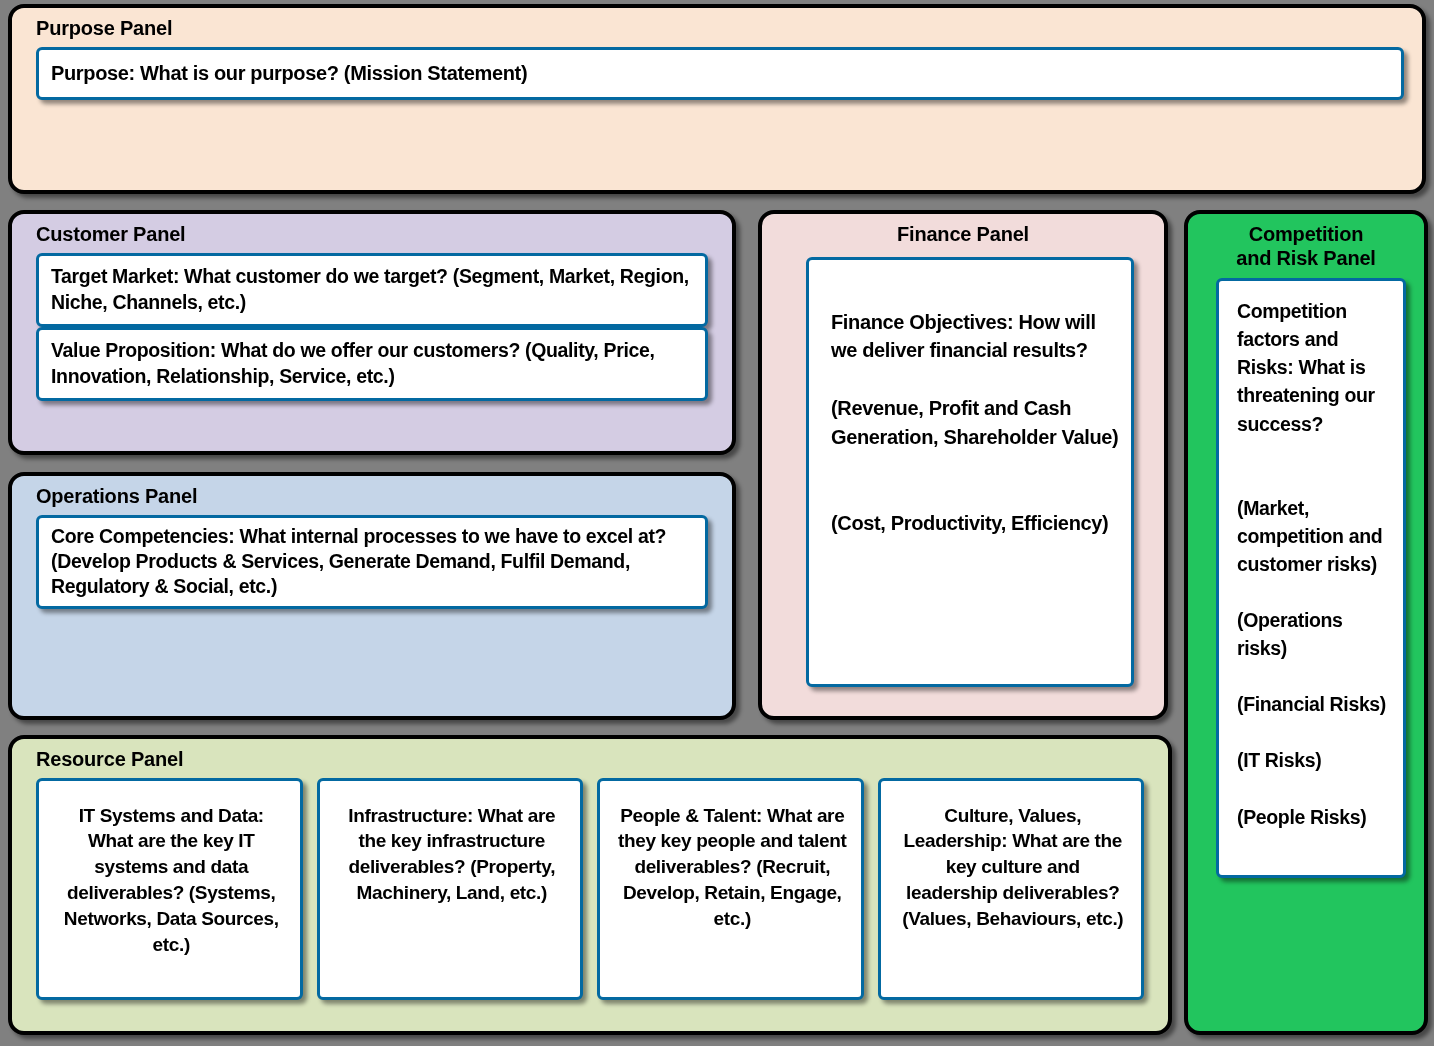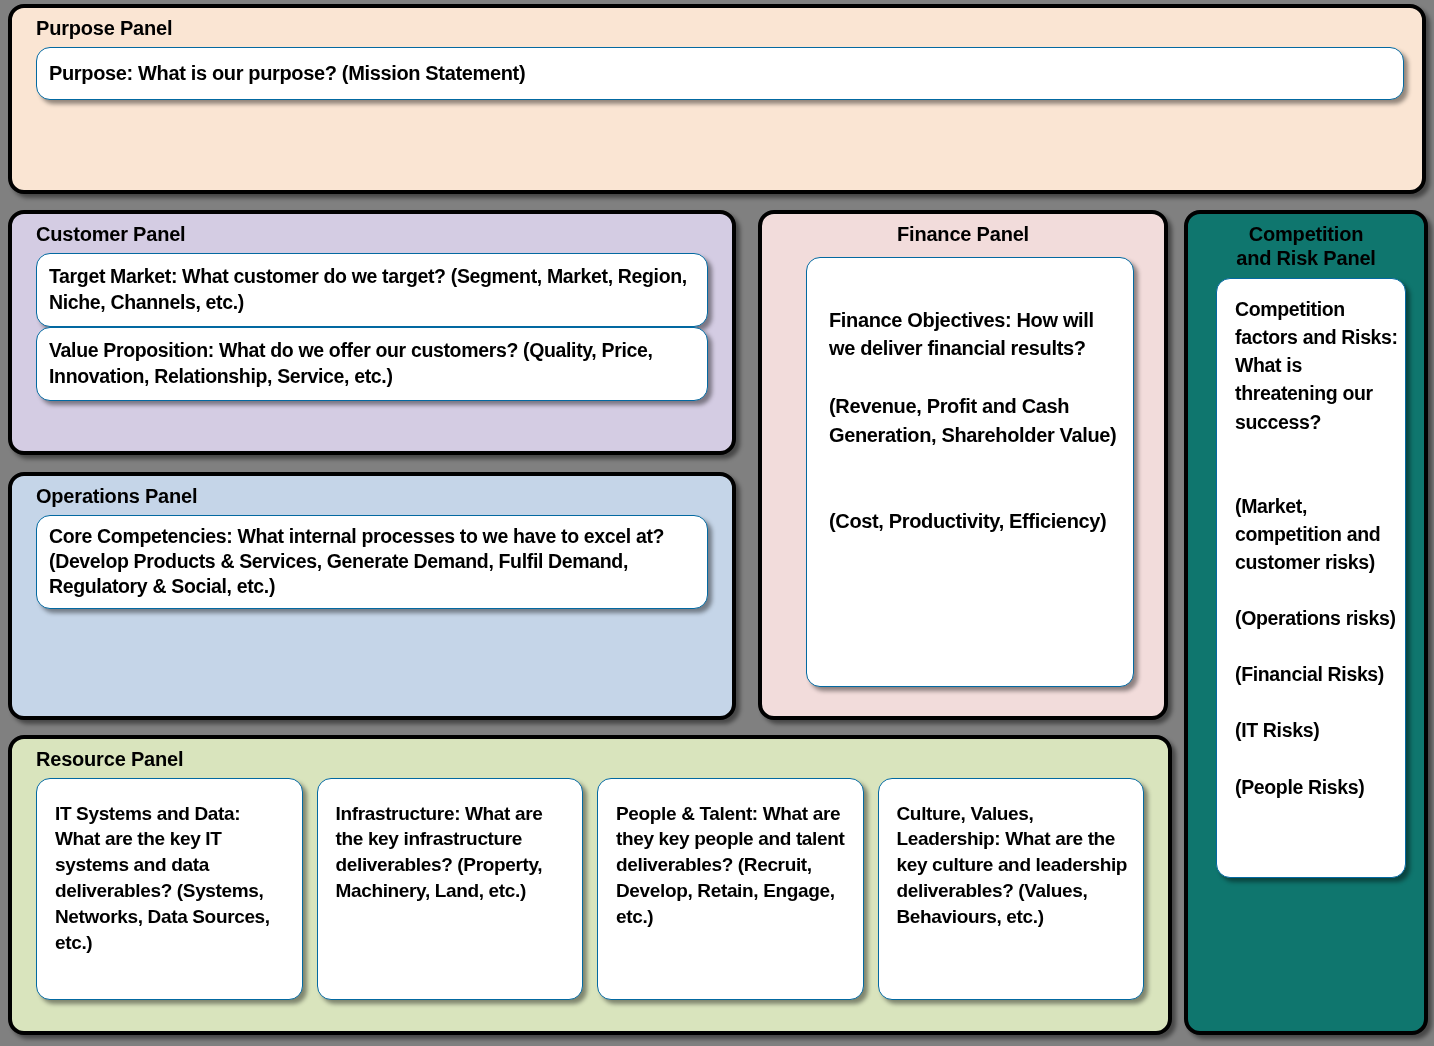--- a/index.html
+++ b/index.html
@@ -35,22 +35,22 @@
     white-space:pre-line;
   }
   .panel-title.center {
     text-align:center;
     padding-left:0;
   }
 
   
   .card {
     background:#fff;
-    border:1px solid #0369a1;
-    border-radius:14px;
+    border:3px solid #0369a1;
+    border-radius:6px;
     box-shadow:4px 4px 4px rgba(0,0,0,.42);
     color:#000;
     font-weight:bold;
     font-size:19.5px;
     line-height:1.30;
     letter-spacing:-0.35px;
     white-space:pre-line;
     padding:8px 12px;
     overflow:hidden;
   }
@@ -96,39 +96,40 @@
     display:flex;
     gap:14px;
     padding:0 14px;
     height:222px;
   }
   #resource-cards .card {
     flex:1 1 0;
     font-size:19px;
     line-height:1.36;
     padding:22px 14px 20px 18px;
+    text-align:center;
   }
 
   
   #finance-panel {
     left:758px; top:210px; width:410px; height:510px;
     background:#f2dcdb;
   }
   #finance-panel .card {
     margin:4px 20px 0 34px;
     height:430px;
     padding:48px 10px 10px 22px;
     font-size:20px;
     line-height:1.44;
   }
 
   
   #competition-panel {
     left:1184px; top:210px; width:244px; height:825px;
-    background:#0f766e;
+    background:#22c55e;
   }
   #competition-panel .card {
     margin:2px 8px 0 18px;
     height:600px;
     padding:16px 6px 10px 18px;
     font-size:19.5px;
     line-height:1.44;
   }
 </style>
 </head>

